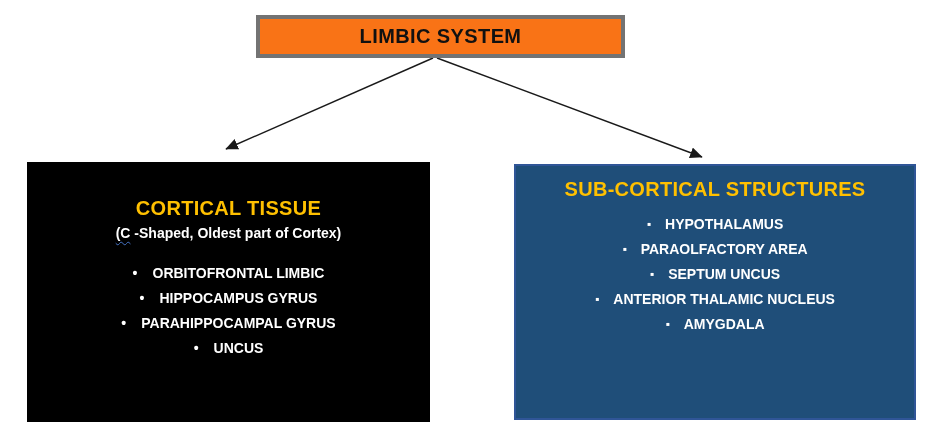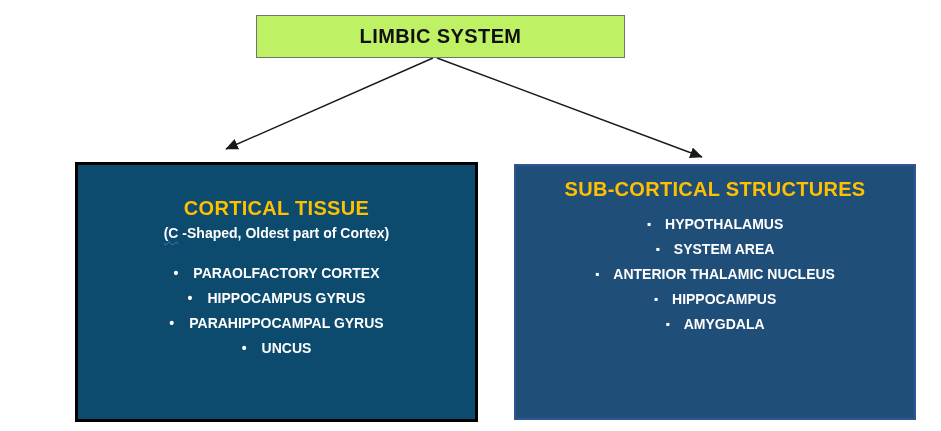--- a/index.html
+++ b/index.html
@@ -18,37 +18,36 @@
     width: 941px; height: 431px;
     pointer-events: none;
   }
   .node {
     position: absolute;
     text-align: center;
   }
   .title-box {
     left: 256px; top: 15px;
     width: 369px; height: 43px;
-    background: #bef264;
-    border: 1px solid #737373;
+    background: #f97316;
+    border: 4px solid #737373;
     display: flex;
     align-items: center;
     justify-content: center;
     font-size: 20px;
     font-weight: bold;
     color: #111111;
     letter-spacing: 0.4px;
   }
   .left-box {
     left: 27px; top: 162px;
     width: 403px; height: 260px;
-    background: #0c4a6e;
+    background: #000000;
     border: 3px solid #000000;
     padding-top: 31px;
-    margin-left: 48px;
   }
   .right-box {
     left: 514px; top: 164px;
     width: 402px; height: 256px;
     background: #1f4e79;
     border: 2px solid #2f5597;
     padding-top: 11px;
   }
   .box-title {
     color: #ffc000;
@@ -100,29 +99,29 @@
   </svg>
 
   <div class="node title-box">
     <span>LIMBIC SYSTEM</span>
   </div>
 
   <div class="node left-box">
     <div class="box-title">CORTICAL TISSUE</div>
     <div class="line"><span class="squiggle">(C</span><span> -Shaped, Oldest part of Cortex)</span></div>
     <div class="gap15"></div>
-    <div class="line"><span class="bullet">•</span><span>PARAOLFACTORY CORTEX</span></div>
+    <div class="line"><span class="bullet">•</span><span>ORBITOFRONTAL LIMBIC</span></div>
     <div class="line"><span class="bullet">•</span><span>HIPPOCAMPUS GYRUS</span></div>
     <div class="line"><span class="bullet">•</span><span>PARAHIPPOCAMPAL GYRUS</span></div>
     <div class="line"><span class="bullet">•</span><span>UNCUS</span></div>
   </div>
 
   <div class="node right-box">
     <div class="box-title">SUB-CORTICAL STRUCTURES</div>
     <div class="gap10"></div>
     <div class="line"><span class="sq-bullet">▪</span><span>HYPOTHALAMUS</span></div>
-    <div class="line"><span class="sq-bullet">▪</span><span>SYSTEM AREA</span></div>
+    <div class="line"><span class="sq-bullet">▪</span><span>PARAOLFACTORY AREA</span></div>
+    <div class="line"><span class="sq-bullet">▪</span><span>SEPTUM UNCUS</span></div>
     <div class="line"><span class="sq-bullet">▪</span><span>ANTERIOR THALAMIC NUCLEUS</span></div>
-    <div class="line"><span class="sq-bullet">▪</span><span>HIPPOCAMPUS</span></div>
     <div class="line"><span class="sq-bullet">▪</span><span>AMYGDALA</span></div>
   </div>
 
 </div>
 
 </body></html>

